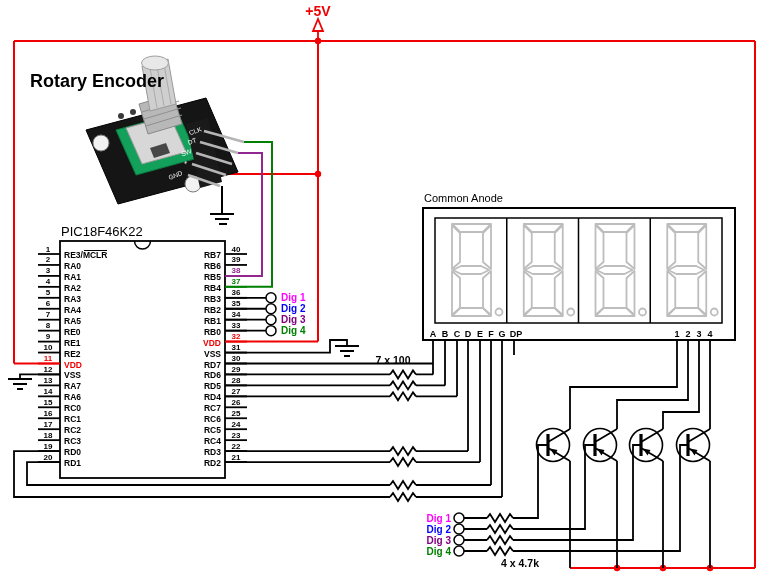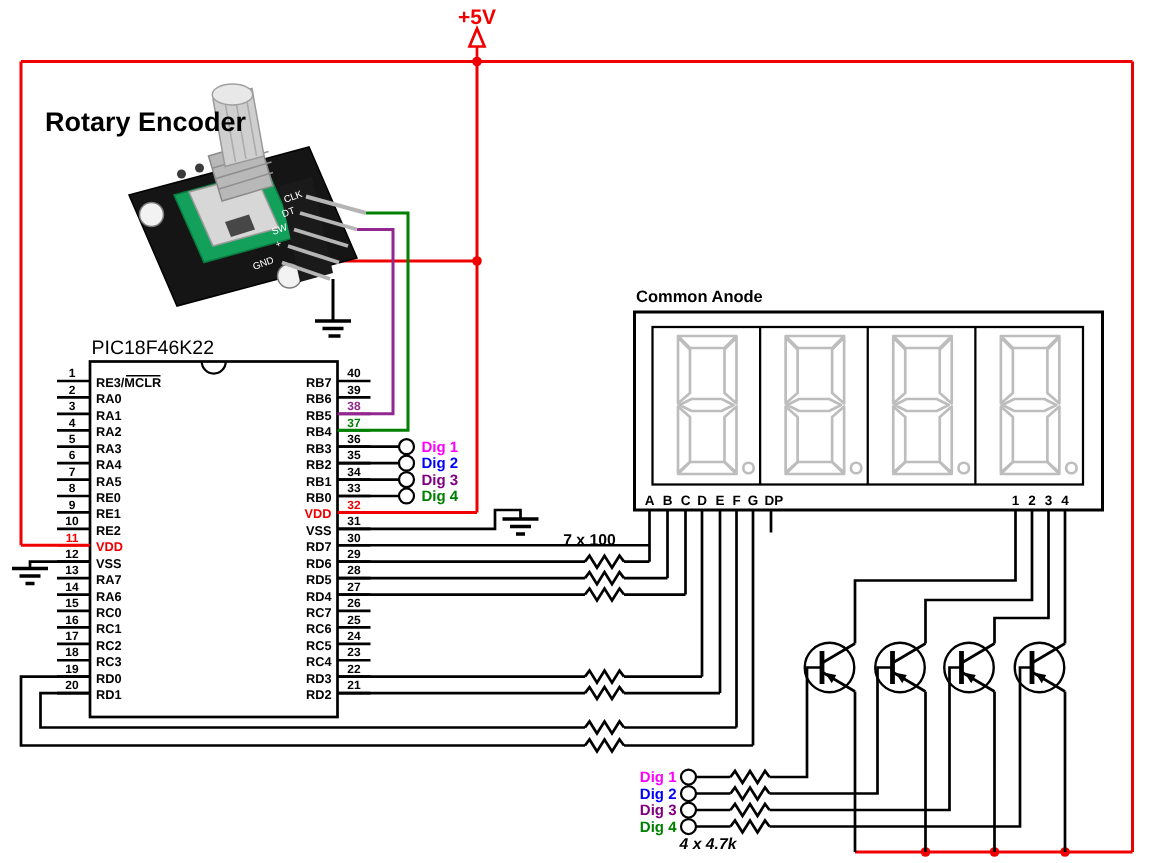--- a/index.html
+++ b/index.html
@@ -3,23 +3,23 @@
 <meta charset="utf-8">
 <style>
   html,body{margin:0;padding:0;background:#fff;}
   .stage{position:relative;width:768px;height:575px;background:#fff;overflow:hidden;
          font-family:"Liberation Sans",sans-serif;}
   .stage svg{position:absolute;left:0;top:0;}
   .lbl{position:absolute;color:#000;white-space:nowrap;}
   .url{right:15px;top:9px;font-size:13.5px;font-weight:bold;}
   .p5v{left:303px;top:3px;width:30px;text-align:center;font-size:14px;font-weight:bold;color:#F00000;}
   .rotenc{left:30px;top:71px;font-size:18px;font-weight:bold;}
-  .canode{left:424px;top:192px;font-size:11px;font-weight:bold;}
+  .canode{left:424px;top:192px;font-size:11px;font-weight:normal;}
   .r100{left:357px;top:354px;width:72px;text-align:center;font-size:10.5px;}
-  .r47k{left:440px;top:557px;width:64px;text-align:center;font-size:10.5px;font-style:italic;}
+  .r47k{left:488px;top:557px;width:64px;text-align:center;font-size:10.5px;}
   .chiptitle{left:61px;top:224px;font-size:13px;font-weight:normal;}
 </style>
 </head>
 <body>
 
 <div class="stage">
 
 <svg id="cv" width="768" height="575" viewBox="0 0 768 575">
 
   <g stroke="#F00000" stroke-width="2" fill="none">

